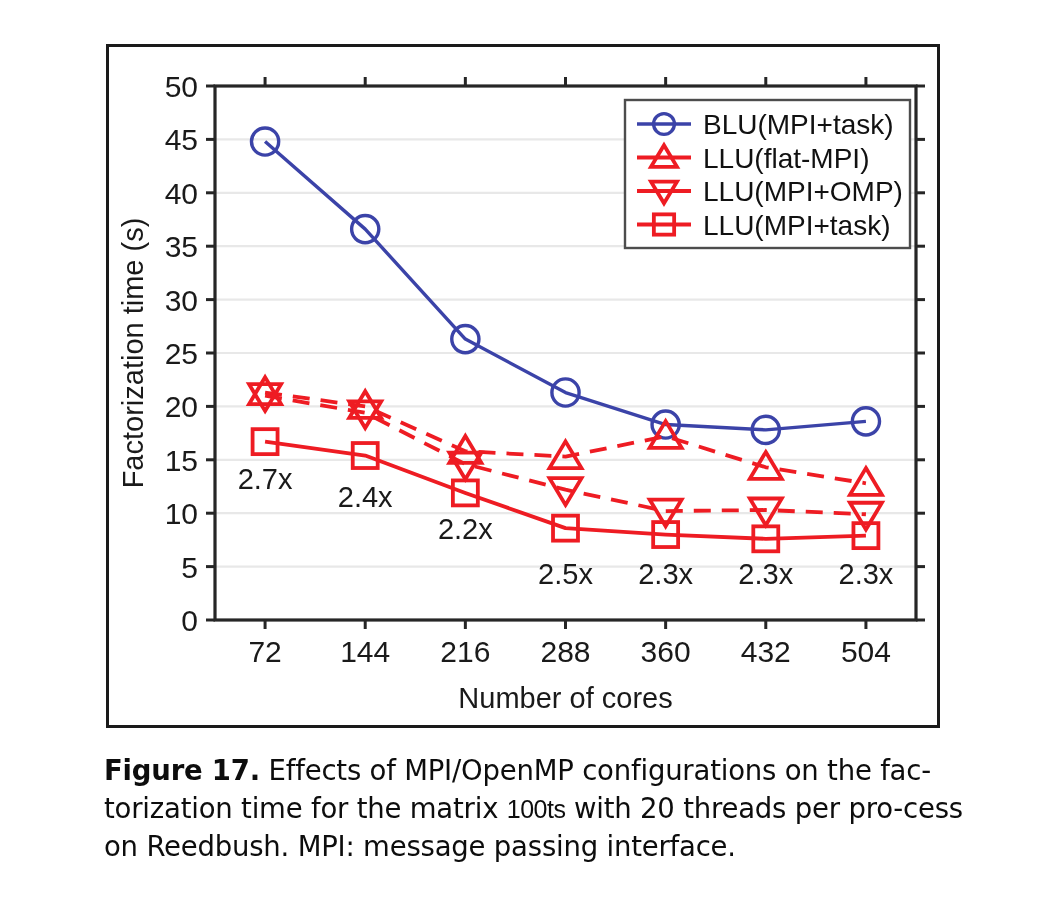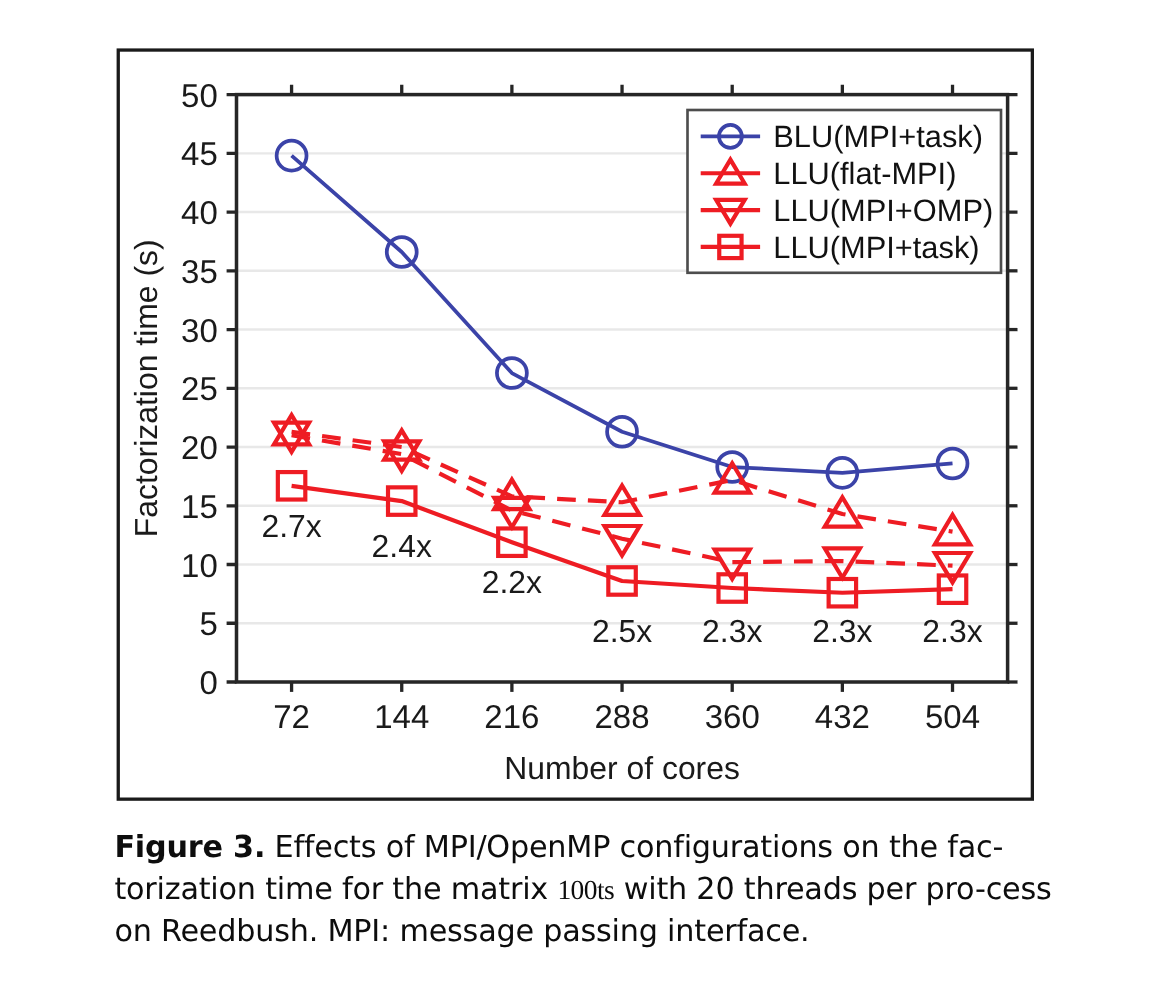--- a/index.html
+++ b/index.html
@@ -48,21 +48,21 @@
     font-family: "DejaVu Sans", sans-serif;
     font-size: 27.5px;
     line-height: 1.38;
     color: #0d0d0d;
     letter-spacing: -0.2px;
   }
   #caption .cap-label {
     font-weight: bold;
   }
   #caption .mono {
-    font-family: Liberation Serif, serif;
+    font-family: Liberation Sans, sans-serif;
     font-size: 25px;
     letter-spacing: -0.5px;
   }
 </style>
 </head>
 <body>
 
 <div id="figure-frame">
   <div id="plot-wrap">
     <svg id="plot-svg" width="834" height="684" viewBox="0 0 834 684">
@@ -212,13 +212,13 @@
           </g>
         </g>
       <g id="g-axislabels">
           <text x="456.5" y="661" text-anchor="middle" font-family="&quot;Liberation Sans&quot;, sans-serif" font-size="29px" fill="#1a1a1a">Number of cores</text>
           <text x="0" y="0" text-anchor="middle" font-family="&quot;Liberation Sans&quot;, sans-serif" font-size="29px" fill="#1a1a1a" transform="translate(34,306) rotate(-90)">Factorization time (s)</text>
         </g>
     </svg>
   </div>
 </div>
 
-<div id="caption"><span class="cap-label">Figure 3.</span><span> Effects of MPI/OpenMP configurations on the fac-torization time for the matrix </span><span class="mono">100ts</span><span> with 20 threads per pro-cess on Reedbush. MPI: message passing interface.</span></div>
+<div id="caption"><span class="cap-label">Figure 17.</span><span> Effects of MPI/OpenMP configurations on the fac-torization time for the matrix </span><span class="mono">100ts</span><span> with 20 threads per pro-cess on Reedbush. MPI: message passing interface.</span></div>
 
 </body></html>

